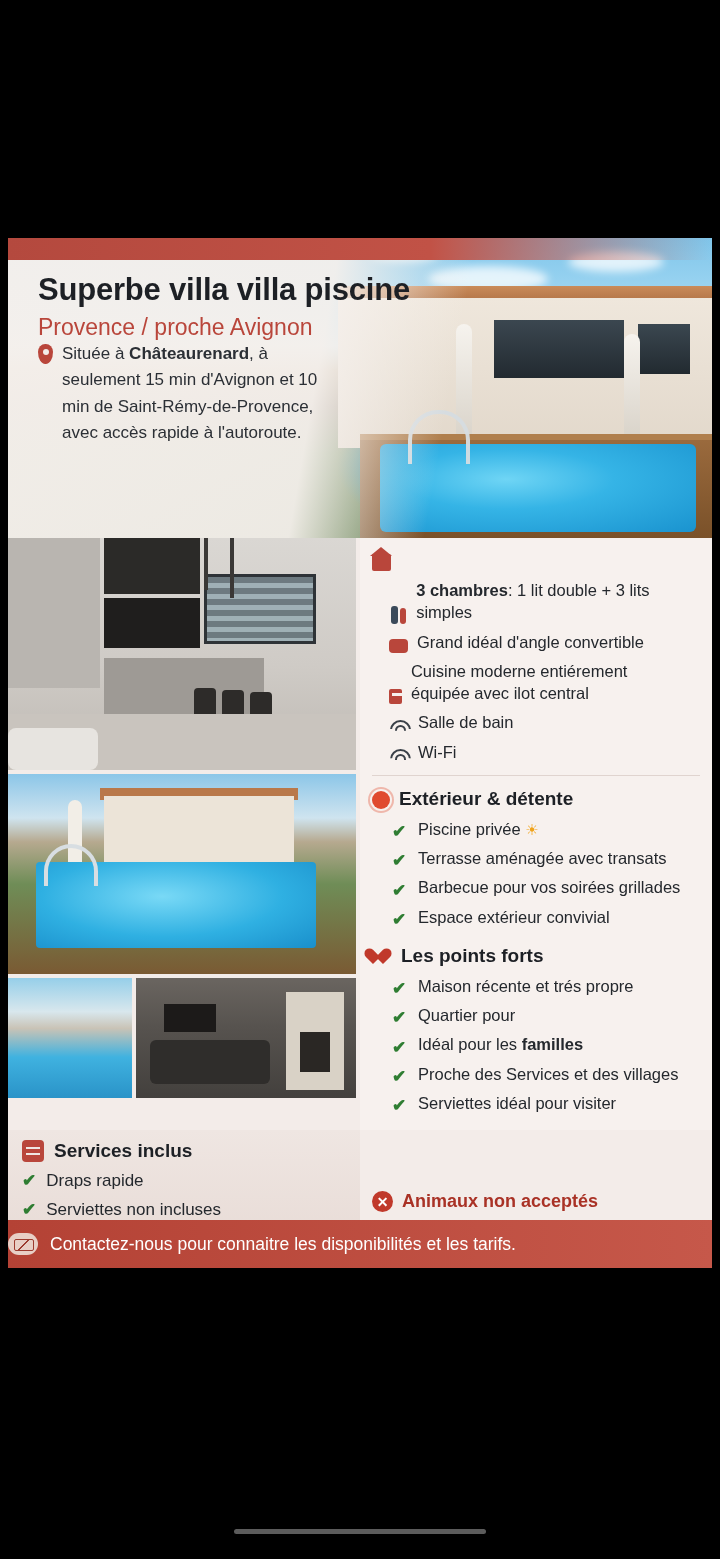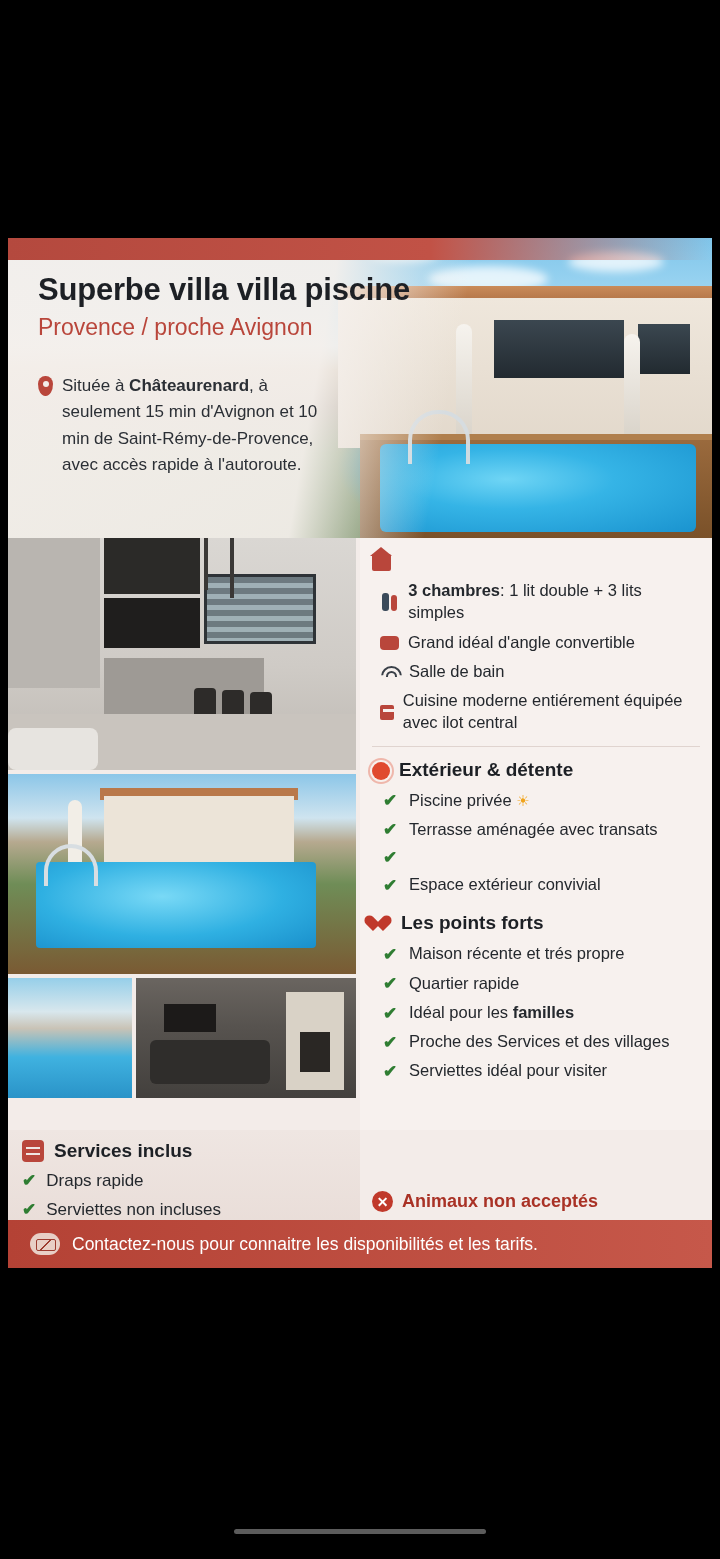--- a/index.html
+++ b/index.html
@@ -78,21 +78,21 @@
   .hero-text { position:absolute; left:30px; top:34px; width:340px; }
   .h-title {
     font-size: 31px; font-weight: 700; color: #1d2025; letter-spacing: -.2px;
     white-space: nowrap;
   }
   .h-sub {
     margin-top: 6px; font-size: 23px; color: #b9463b; font-weight: 400;
     white-space: nowrap;
   }
   .h-loc {
-    margin-top: 32px; display:flex; gap: 9px; align-items: flex-start;
+    margin-top: 0; display:flex; gap: 9px; align-items: flex-start;
     font-size: 17px; line-height: 1.55; color: #2b2f35; width: 300px;
   }
   .pin {
     flex: 0 0 auto; margin-top: 3px;
     width: 15px; height: 20px; background: #b9463b;
     border-radius: 50% 50% 50% 50% / 42% 42% 62% 62%;
     position: relative;
   }
   .pin::after {
     content:""; position:absolute; left:4.5px; top:5px; width:6px; height:6px;
@@ -143,22 +143,22 @@
   .sb-fire { position:absolute; left:150px; top:14px; width:58px; height:98px; background:#d9d2c6; }
   .sb-fire::after{content:"";position:absolute;left:14px;top:40px;width:30px;height:40px;background:#2a2724;}
   .sb-tv { position:absolute; left:28px; top:26px; width:52px; height:28px; background:#1c1a19; }
 
   
   .sec-title {
     display:flex; align-items:center; gap:9px;
     font-size: 19px; font-weight: 700; color:#1d2025; margin-bottom: 8px;
   }
   .li {
-    display:flex; align-items:center; gap:9px;
-    font-size: 16.5px; line-height: 1.35; color:#24282d; margin: 7px 8px;
+    display:flex; align-items:flex-end; gap:9px;
+    font-size: 16.5px; line-height: 1.35; color:#24282d; margin: 7px 17px;
   }
   .li b { font-weight: 700; }
   .ico {
     flex: 0 0 auto; width: 20px; text-align:center; line-height: 1;
     font-size: 15px; color:#b9463b; margin-top: 2px;
   }
   .check { color:#2f7d32; font-size:17px; font-weight:700; }
   .hr { height:1px; background:#e0d4cf; margin: 12px 0 12px; }
 
   .home-ico { width:19px; height:17px; background:#b9463b; position:relative; border-radius:2px; margin-top:2px;}
@@ -196,21 +196,21 @@
   .pets {
     position:absolute; left:352px; top:636px; width:352px; height:54px;
     display:flex; align-items:center; gap:9px; padding: 0 12px;
     font-size: 18px; font-weight: 700; color:#a93226;
   }
 
   
   .footer {
     position:absolute; left:0; bottom:0; width:704px; height:48px;
     background: linear-gradient(90deg,#b44235,#c6584a);
-    display:flex; align-items:center; gap:12px; padding-left:22px;
+    display:flex; align-items:center; gap:12px; 
     color:#fff; font-size:17.5px;
   }
   .mail-ico{
     width:30px;height:22px;border-radius:11px;background:#e8cfc6;position:relative;flex:0 0 auto;
   }
   .mail-ico::after{
     content:"";position:absolute;left:6px;top:6px;width:18px;height:10px;
     border:1.6px solid #9c3b2f;border-radius:2px;
     background: linear-gradient(135deg,transparent 45%,#9c3b2f 45%,#9c3b2f 50%,transparent 50%);
   }
@@ -301,63 +301,68 @@
 
         <div class="li">
           <span class="person-ico"></span>
           <span><b>3 chambres</b><span>: 1 lit double + 3 lits simples</span></span>
         </div>
         <div class="li">
           <span class="sofa-ico"></span>
           <span>Grand idéal d'angle convertible</span>
         </div>
         <div class="li">
+          <span class="kitchen-ico"></span>
+          <span>Cuisine moderne entiérement équipée avec ilot central</span>
+        </div>
+        <div class="li">
           <span class="wifi-ico"></span>
           <span>Salle de bain</span>
         </div>
         <div class="li">
-          <span class="kitchen-ico"></span>
-          <span>Cuisine moderne entiérement équipée avec ilot central</span>
+          <span class="wifi-ico"></span>
+          <span>Wi-Fi</span>
         </div>
 
         <div class="hr"></div>
 
         <div class="sec-title">
           <span class="sun-ico"></span>
           <span>Extérieur &amp; détente</span>
         </div>
         <div class="li">
           <span class="ico check">✔</span>
           <span><span>Piscine privée</span> <span class="sun-small">☀</span></span>
         </div>
         <div class="li">
           <span class="ico check">✔</span>
           <span>Terrasse aménagée avec transats</span>
         </div>
         <div class="li">
           <span class="ico check">✔</span>
+          <span>Barbecue pour vos soirées grillades</span>
         </div>
         <div class="li">
           <span class="ico check">✔</span>
           <span>Espace extérieur convivial</span>
         </div>
 
         <div style="height:10px"></div>
 
         <div class="sec-title">
           <span class="heart-ico"></span>
           <span>Les points forts</span>
         </div>
         <div class="li">
           <span class="ico check">✔</span>
           <span>Maison récente et trés propre</span>
         </div>
         <div class="li">
           <span class="ico check">✔</span>
-          <span>Quartier rapide</span>
+          <span>Quartier pour</span>
         </div>
         <div class="li">
           <span class="ico check">✔</span>
           <span><span>Idéal pour les </span><b>familles</b></span>
         </div>
         <div class="li">
           <span class="ico check">✔</span>
           <span>Proche des Services et des villages</span>
         </div>
         <div class="li">

